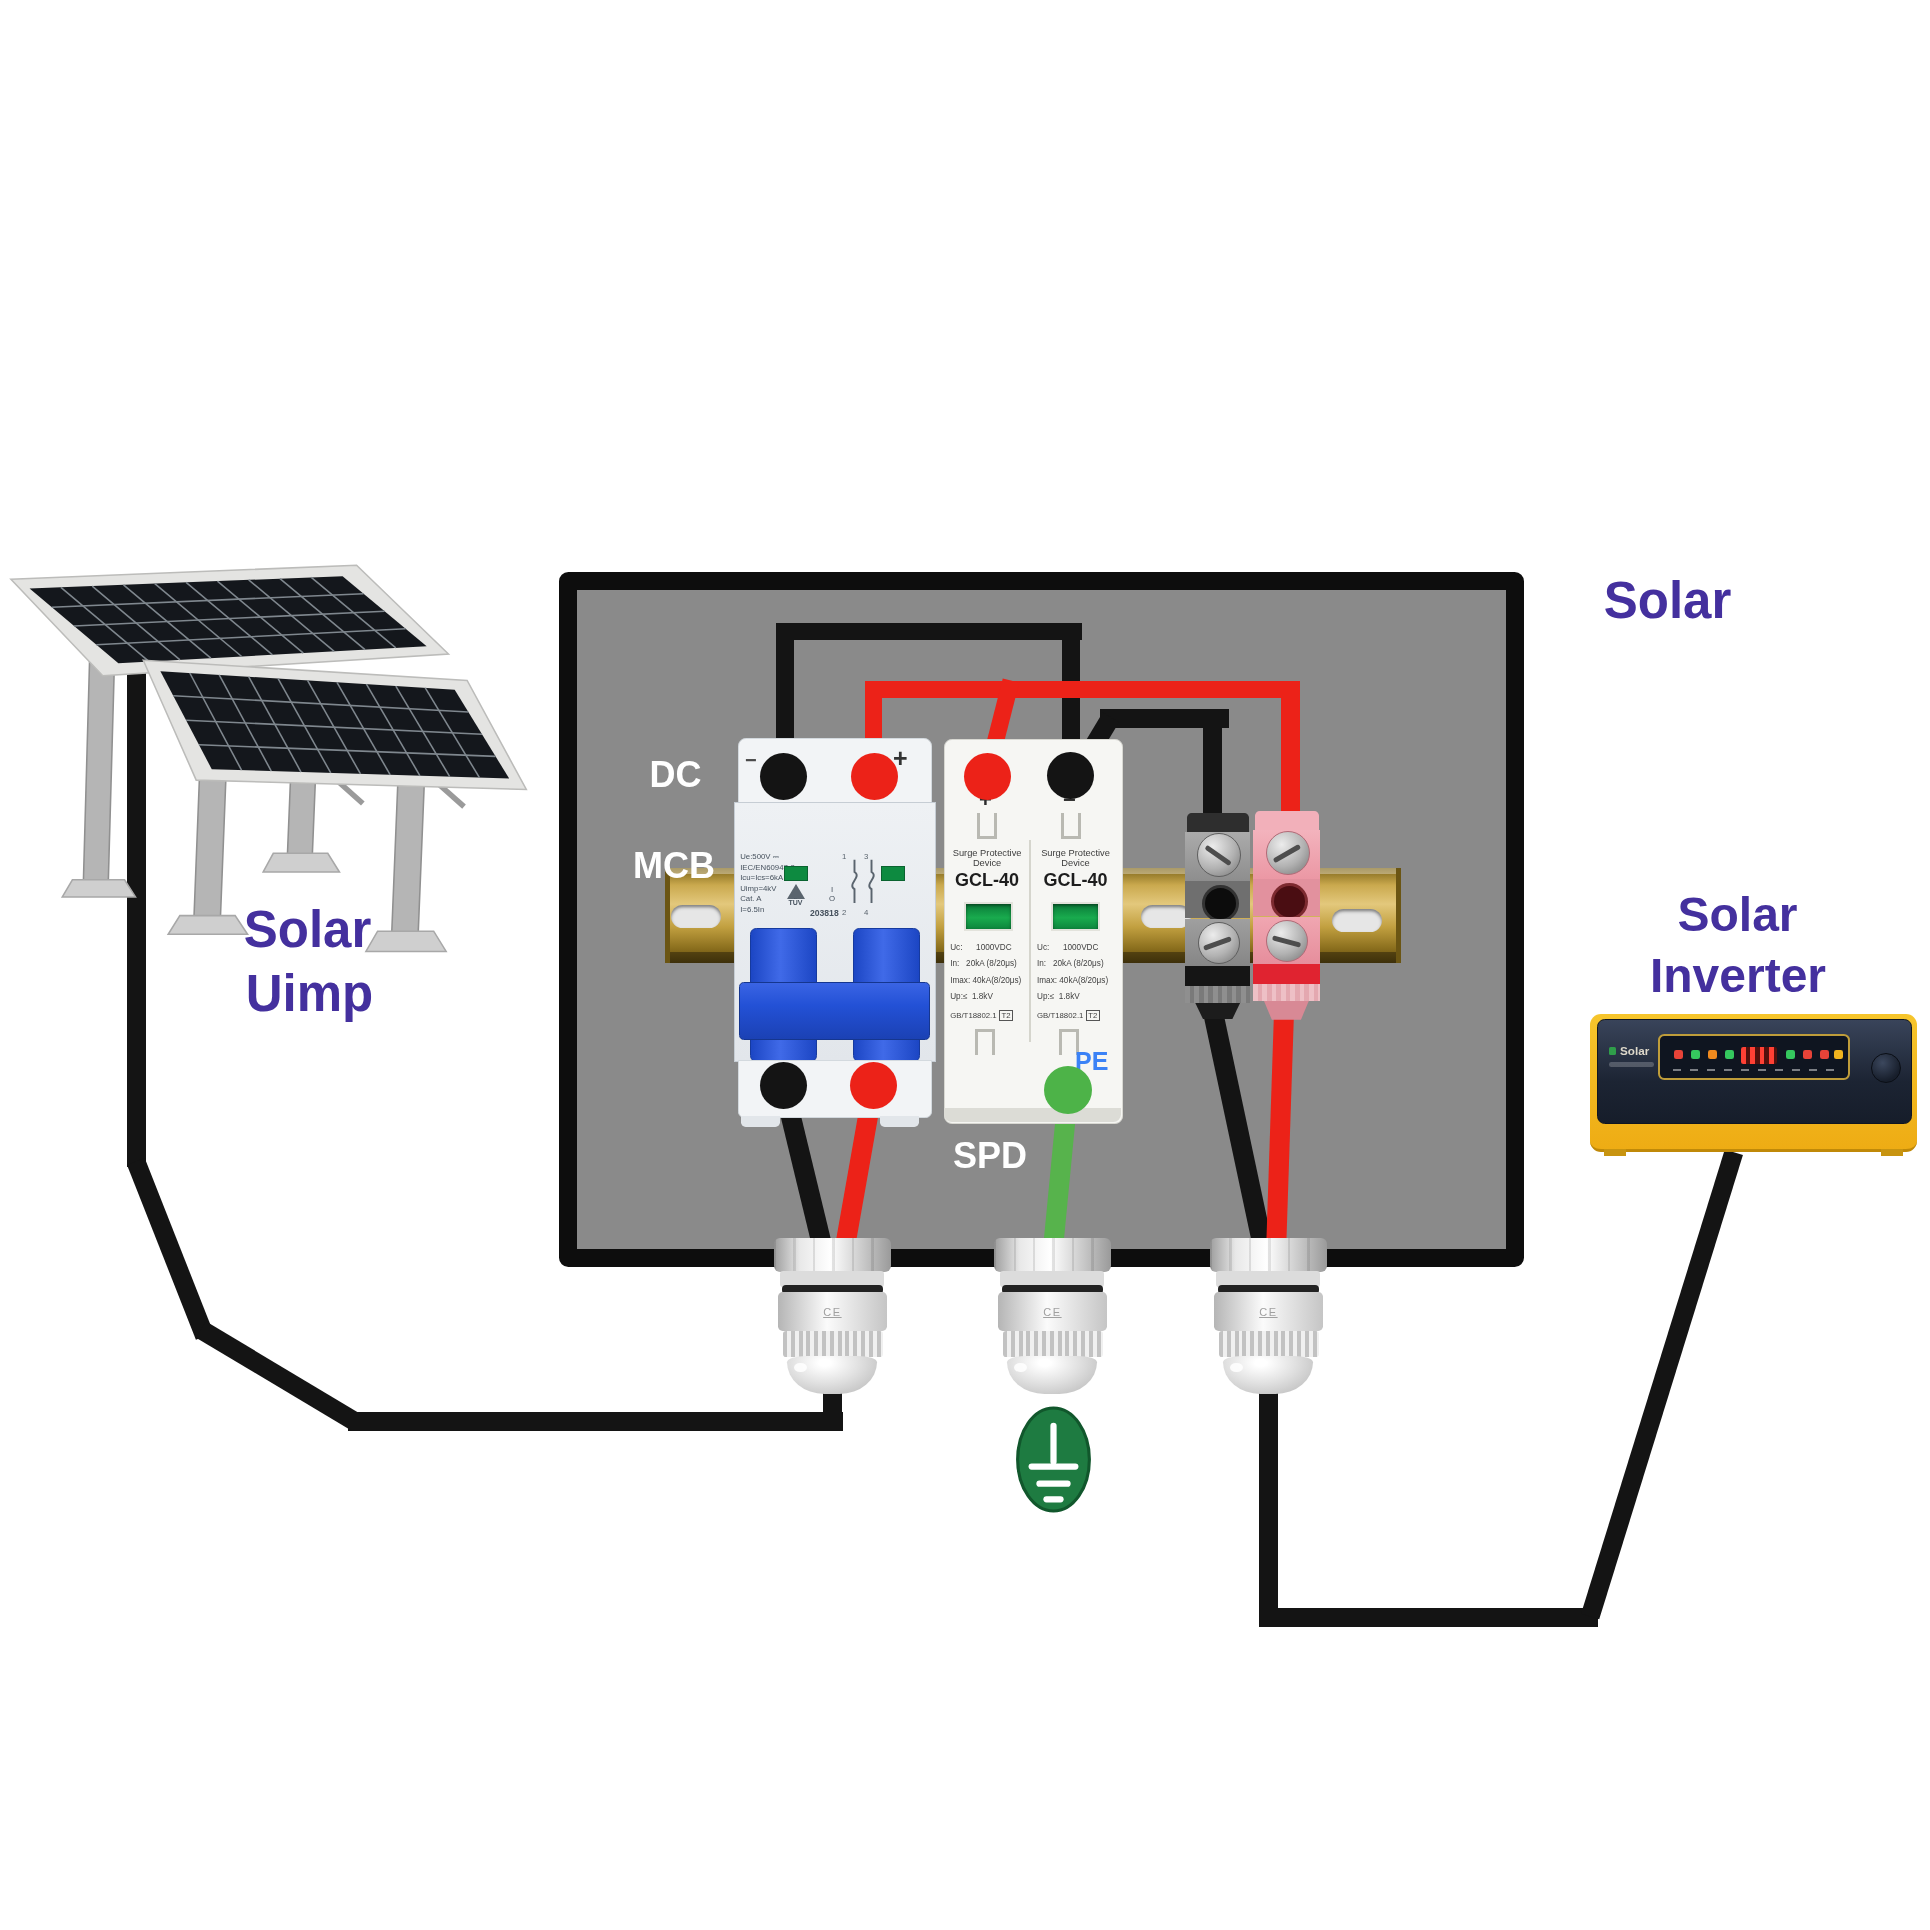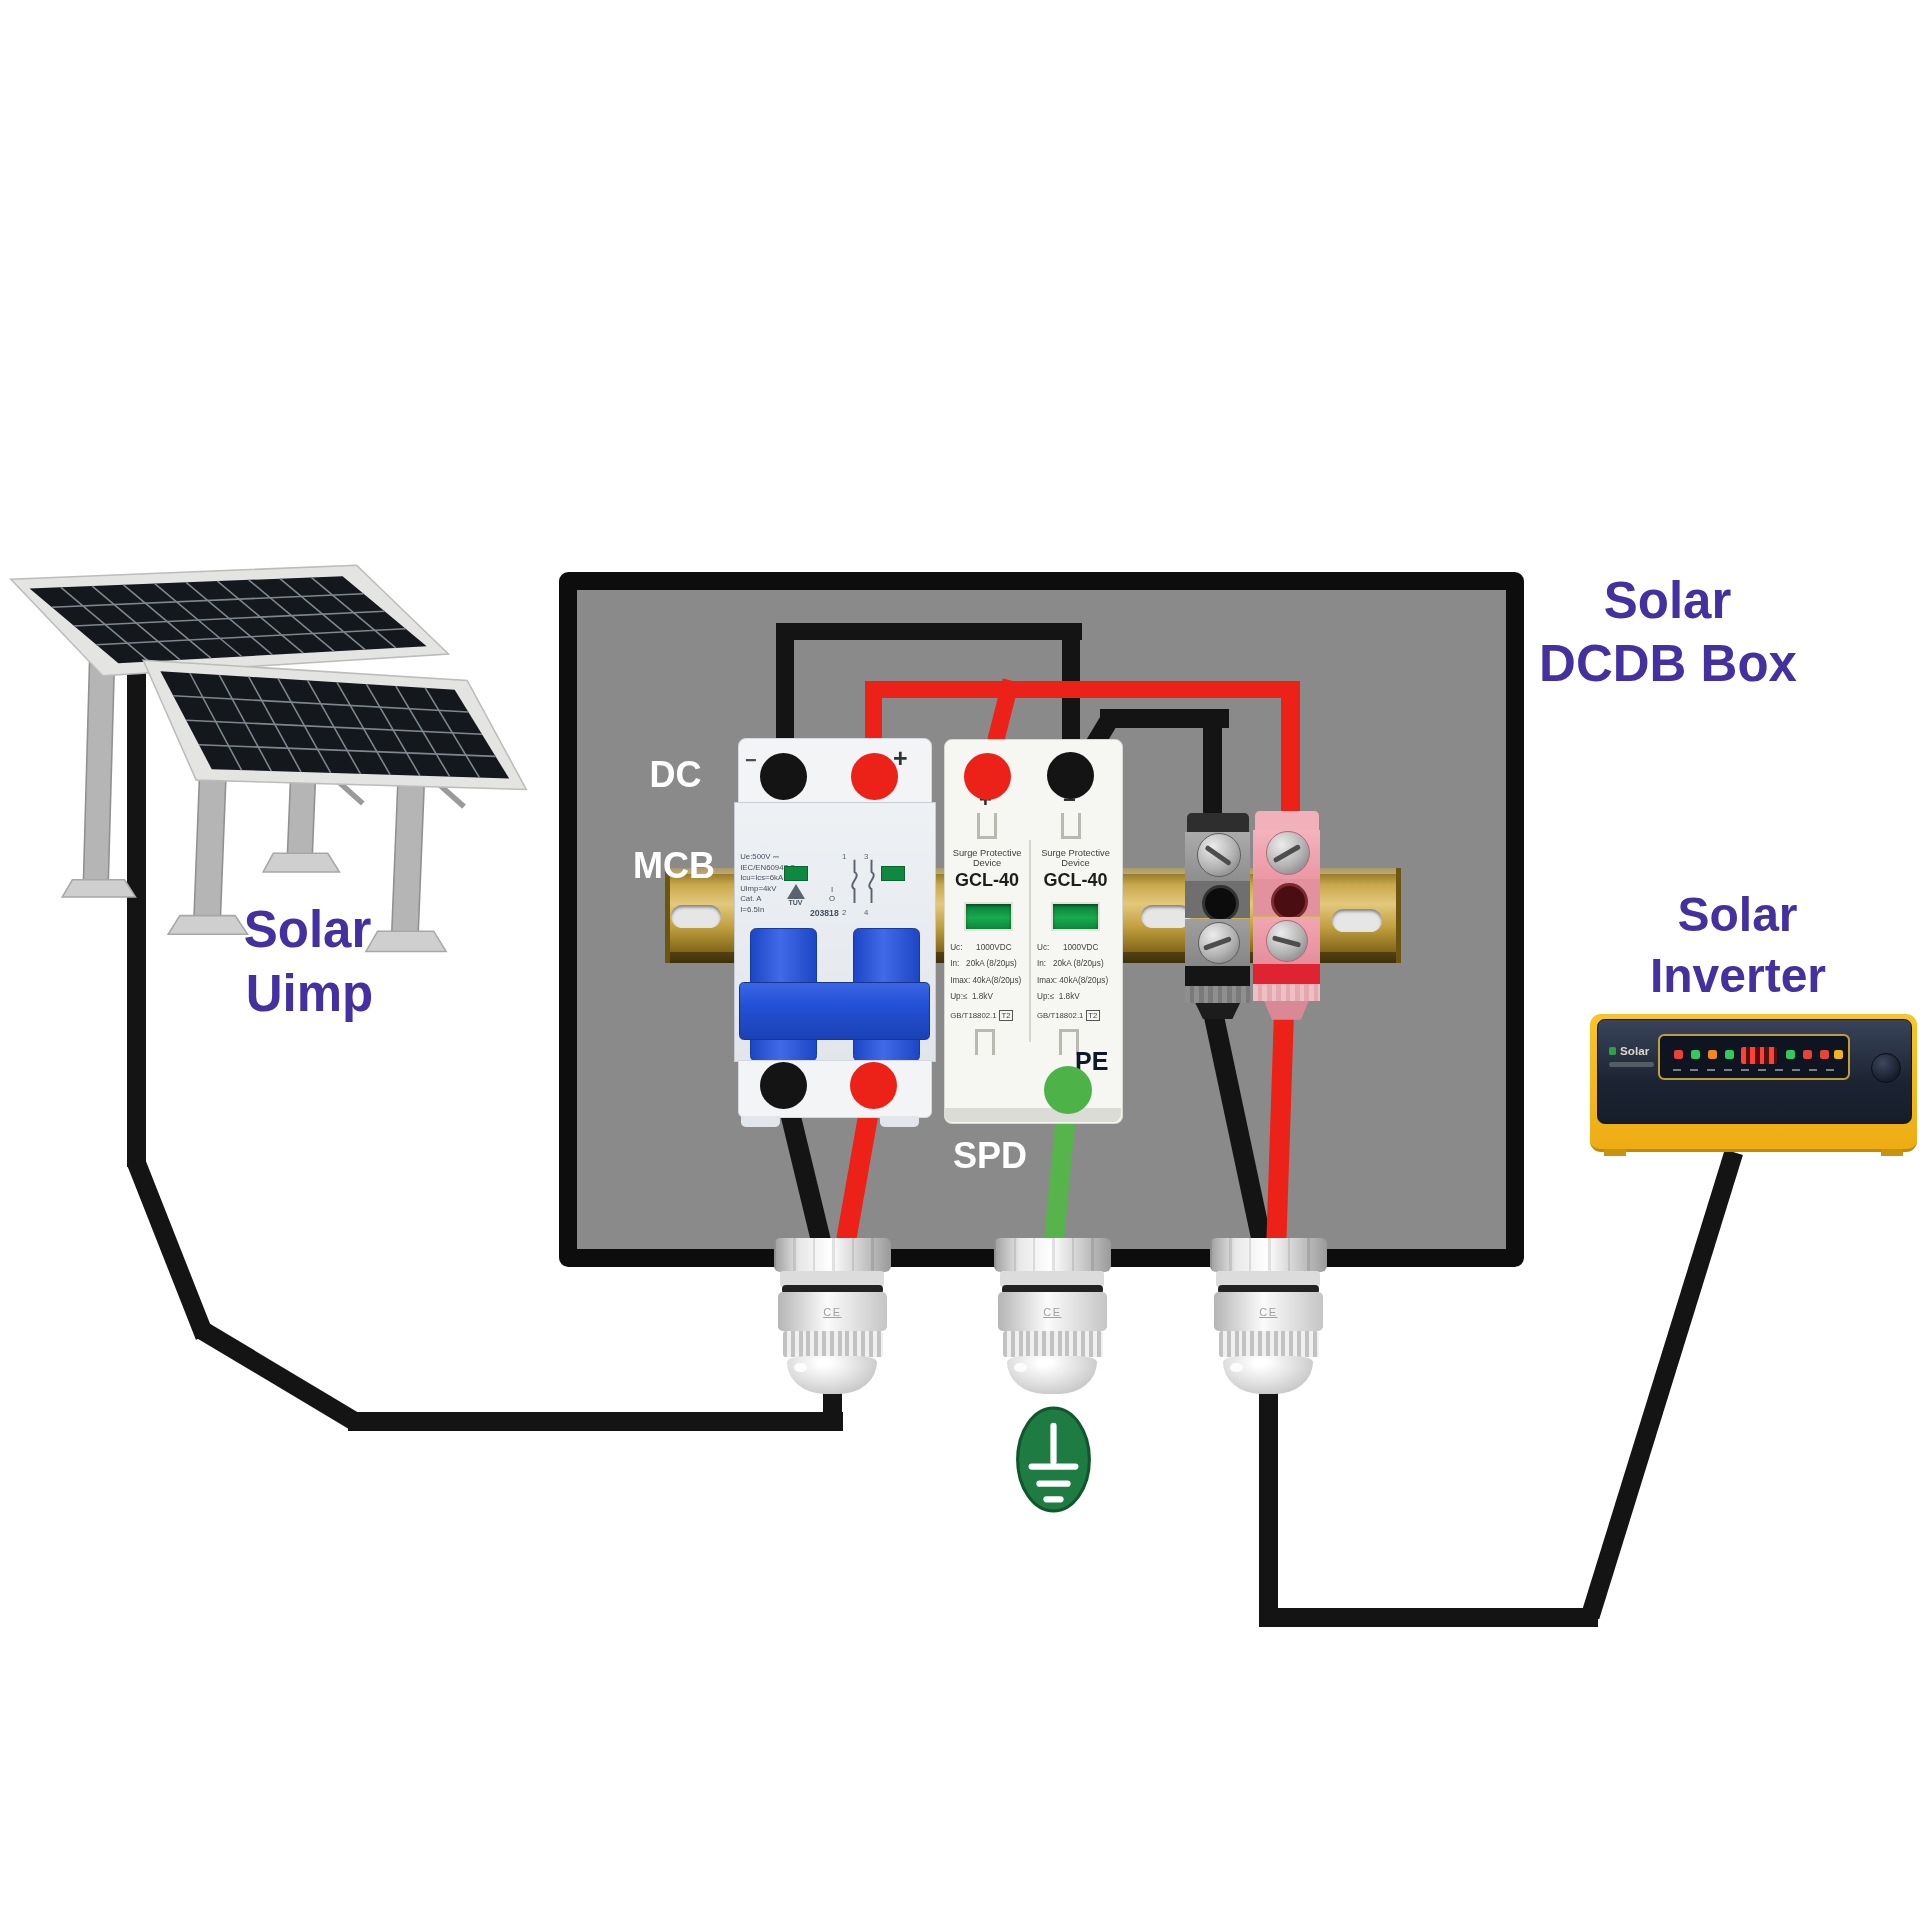--- a/index.html
+++ b/index.html
@@ -207,21 +207,21 @@
       <div class="spec">In:   20kA (8/20μs)</div>
       <div class="spec">Imax: 40kA(8/20μs)</div>
       <div class="spec">Up:≤  1.8kV</div>
     </div>
     <div class="abs" style="left:93px;top:271px;font-size:7.8px;color:#424242;">
       <span>GB/T18802.1</span><span class="certbadge">T2</span>
     </div>
 
     <div class="tab" style="left:31px;top:290px;transform:rotate(180deg);"></div>
     <div class="tab" style="left:115px;top:290px;transform:rotate(180deg);"></div>
-    <div class="abs" style="left:131px;top:308px;font-size:25px;font-weight:bold;color:#0f172a;">PE</div>
+    <div class="abs" style="left:131px;top:308px;font-size:25px;font-weight:bold;color:#3b82f6;">PE</div>
     <div class="abs" style="left:0;top:369px;width:177px;height:14px;background:#dcdcd6;border-radius:0 0 7.8px 7.8px;"></div>
   </div>
 
   <div class="abs" style="left:1185px;top:813px;width:65px;height:206px;">
     <div class="abs" style="left:1.6px;top:0;width:62px;height:20px;background:#2e2e2e;border-radius:4.7px 4.7px 0 0;"></div>
     <div class="abs" style="left:0;top:18.7px;width:65px;height:50px;background:linear-gradient(180deg,#ababab,#8d8d8d);"></div>
     <div class="screw" style="left:11.7px;top:20px;width:42px;height:42px;">
         <div class="slotbar" style="transform:rotate(35deg);"></div>
       </div>
     <div class="abs" style="left:0;top:68px;width:65px;height:37px;background:#6f6f6f;"></div>
@@ -315,20 +315,19 @@
       <div class="led" style="left:160px;background:#e84338;"></div>
       <div class="led" style="left:174px;background:#f0b41e;"></div>
       <div class="abs" style="left:12.5px;top:33px;width:167px;height:2.3px;background:repeating-linear-gradient(90deg,rgba(255,255,255,.45) 0 7.8px,transparent 7.8px 17px);"></div>
     </div>
     <div class="circ" style="left:281px;top:39px;width:28px;height:28px;background:radial-gradient(circle at 38% 32%,#3c485e,#171e2b 70%);border:1.6px solid #0a0e15;"></div>
     <div class="abs" style="left:14px;top:135px;width:22px;height:7px;background:#c89410;"></div>
     <div class="abs" style="left:291px;top:135px;width:22px;height:7px;background:#c89410;"></div>
   </div>
 
   <div class="lbl" style="left:1572px;top:574px;width:191px;font-size:51px;">Solar</div>
-  <div class="lbl" style="left:1524px;top:637px;width:288px;font-size:51px;">DCDB Box</div>
   <div class="lbl" style="left:216px;top:903px;width:183px;font-size:51px;">Solar</div>
   <div class="lbl" style="left:212px;top:967px;width:195px;font-size:51px;">Uimp</div>
   <div class="lbl" style="left:1646px;top:890px;width:183px;font-size:48px;">Solar</div>
   <div class="lbl" style="left:1623px;top:951px;width:230px;font-size:48px;">Inverter</div>
 
 </div>
 
 
 </body></html>

